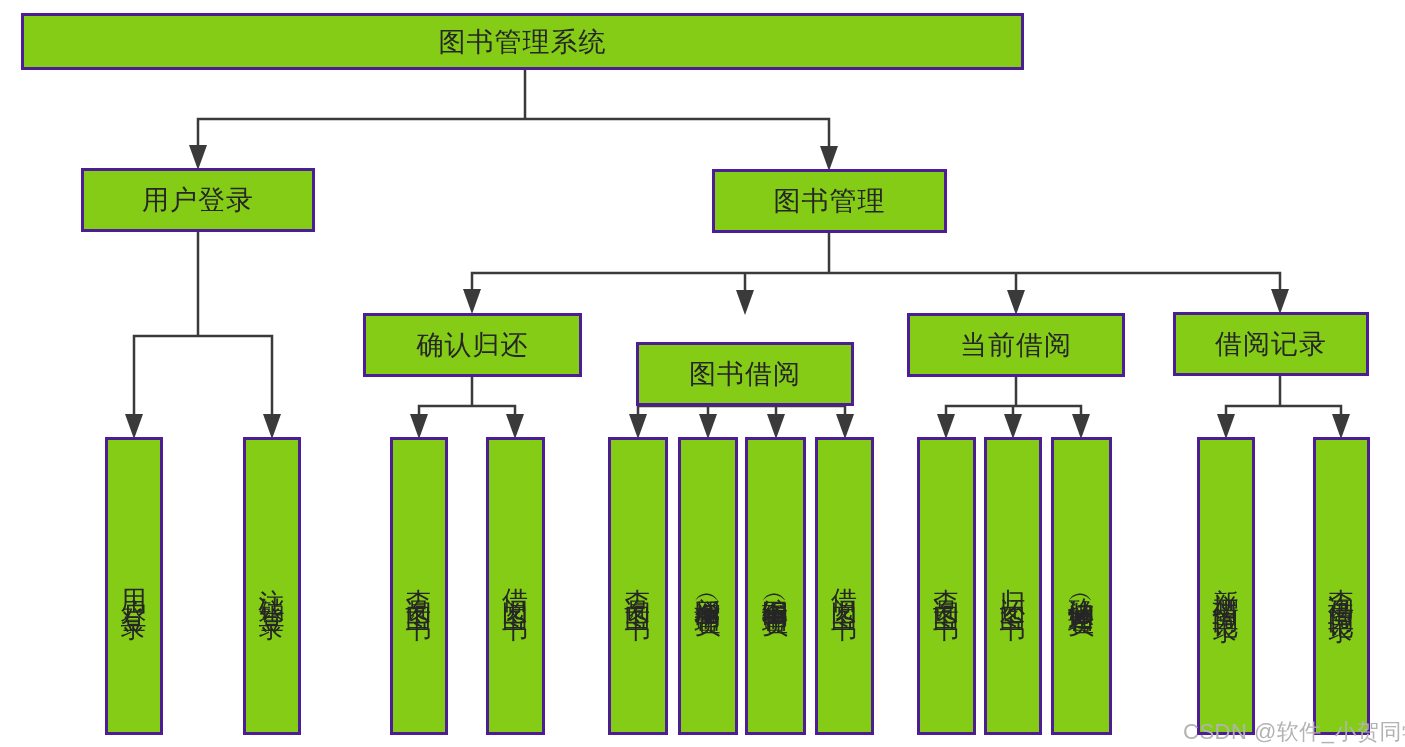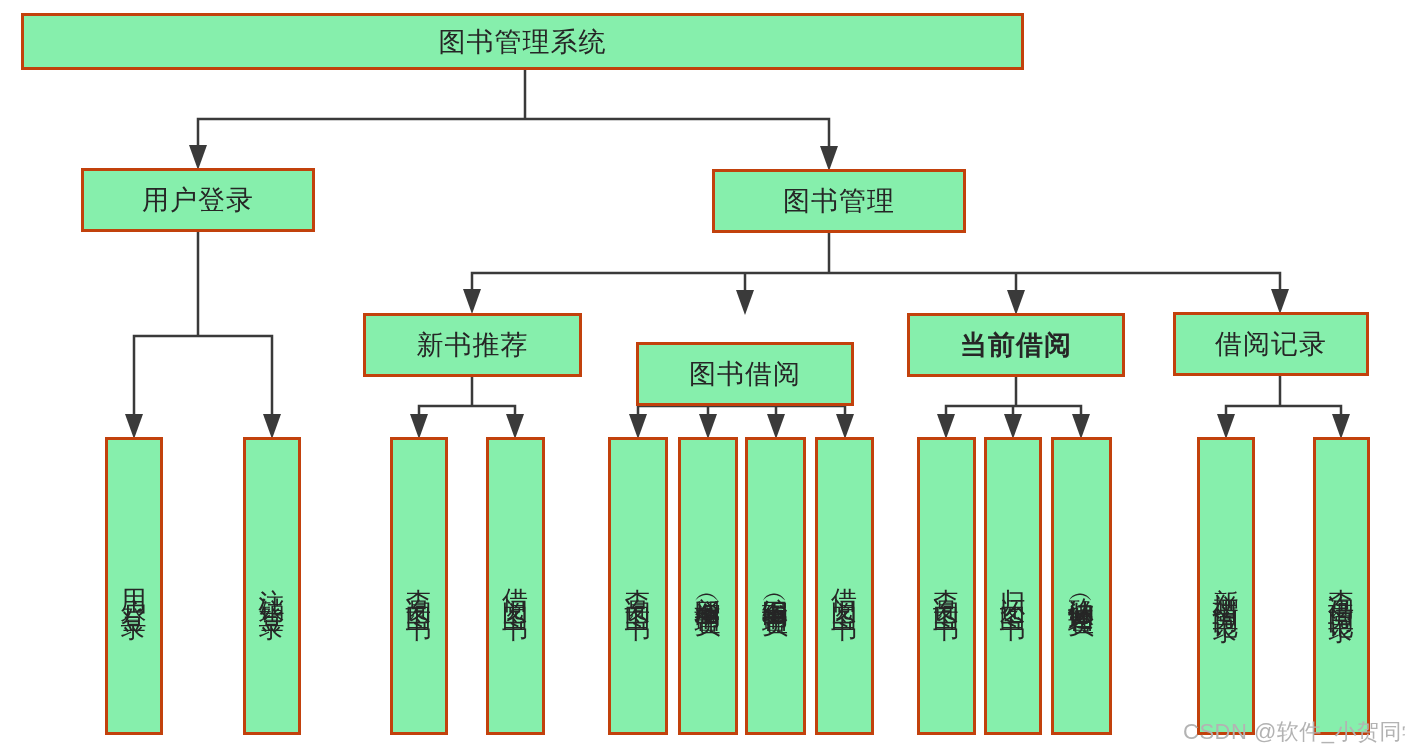--- a/index.html
+++ b/index.html
@@ -9,22 +9,22 @@
     height: 747px;
     background: #ffffff;
     font-family: "Liberation Sans", sans-serif;
     color: #262626;
     overflow: hidden;
   }
   .connectors { position: absolute; left: 0; top: 0; }
   .box {
     position: absolute;
     box-sizing: border-box;
-    border: 3px solid #c2410c;
-    background: #86efac;
+    border: 3px solid #4c1d95;
+    background: #84cc16;
     display: flex;
     align-items: center;
     justify-content: center;
   }
   .hbox { font-size: 27px; letter-spacing: 1px; }
   .vbox {
     writing-mode: vertical-rl;
     text-orientation: mixed;
     font-size: 26px;
     letter-spacing: 9px;
@@ -79,25 +79,25 @@
       <polygon points="1004,414 1022,414 1013,439"></polygon>
       <polygon points="1072,414 1090,414 1081,439"></polygon>
       <polygon points="1217,414 1235,414 1226,439"></polygon>
       <polygon points="1332,414 1350,414 1341,439"></polygon>
     </g>
   </svg>
 
   <div class="box hbox" style="left:21px; top:13px; width:1003px; height:57px;">图书管理系统</div>
 
   <div class="box hbox" style="left:81px; top:168px; width:234px; height:64px;">用户登录</div>
-  <div class="box hbox" style="left:712px; top:169px; width:254px; height:64px;">图书管理</div>
+  <div class="box hbox" style="left:712px; top:169px; width:235px; height:64px;">图书管理</div>
 
-  <div class="box hbox" style="left:363px; top:313px; width:219px; height:64px;">新书推荐</div>
+  <div class="box hbox" style="left:363px; top:313px; width:219px; height:64px;">确认归还</div>
   <div class="box hbox" style="left:636px; top:313px; width:218px; height:64px;margin-top:29px;">图书借阅</div>
-  <div class="box hbox" style="left:907px; top:313px; width:218px; height:64px;font-weight:bold;">当前借阅</div>
+  <div class="box hbox" style="left:907px; top:313px; width:218px; height:64px;">当前借阅</div>
   <div class="box hbox" style="left:1173px; top:312px; width:196px; height:64px;">借阅记录</div>
 
   <div class="box vbox" style="left:105px; width:58px;">用户登录</div>
   <div class="box vbox" style="left:243px; width:58px;">注销登录</div>
 
   <div class="box vbox" style="left:390px; width:58px;">查询图书</div>
   <div class="box vbox" style="left:486px; width:59px;">借阅图书</div>
 
   <div class="box vbox" style="left:608px; width:60px;">查询图书</div>
   <div class="box vbox long" style="left:678px; width:60px;">新增图书（管理员）</div>

